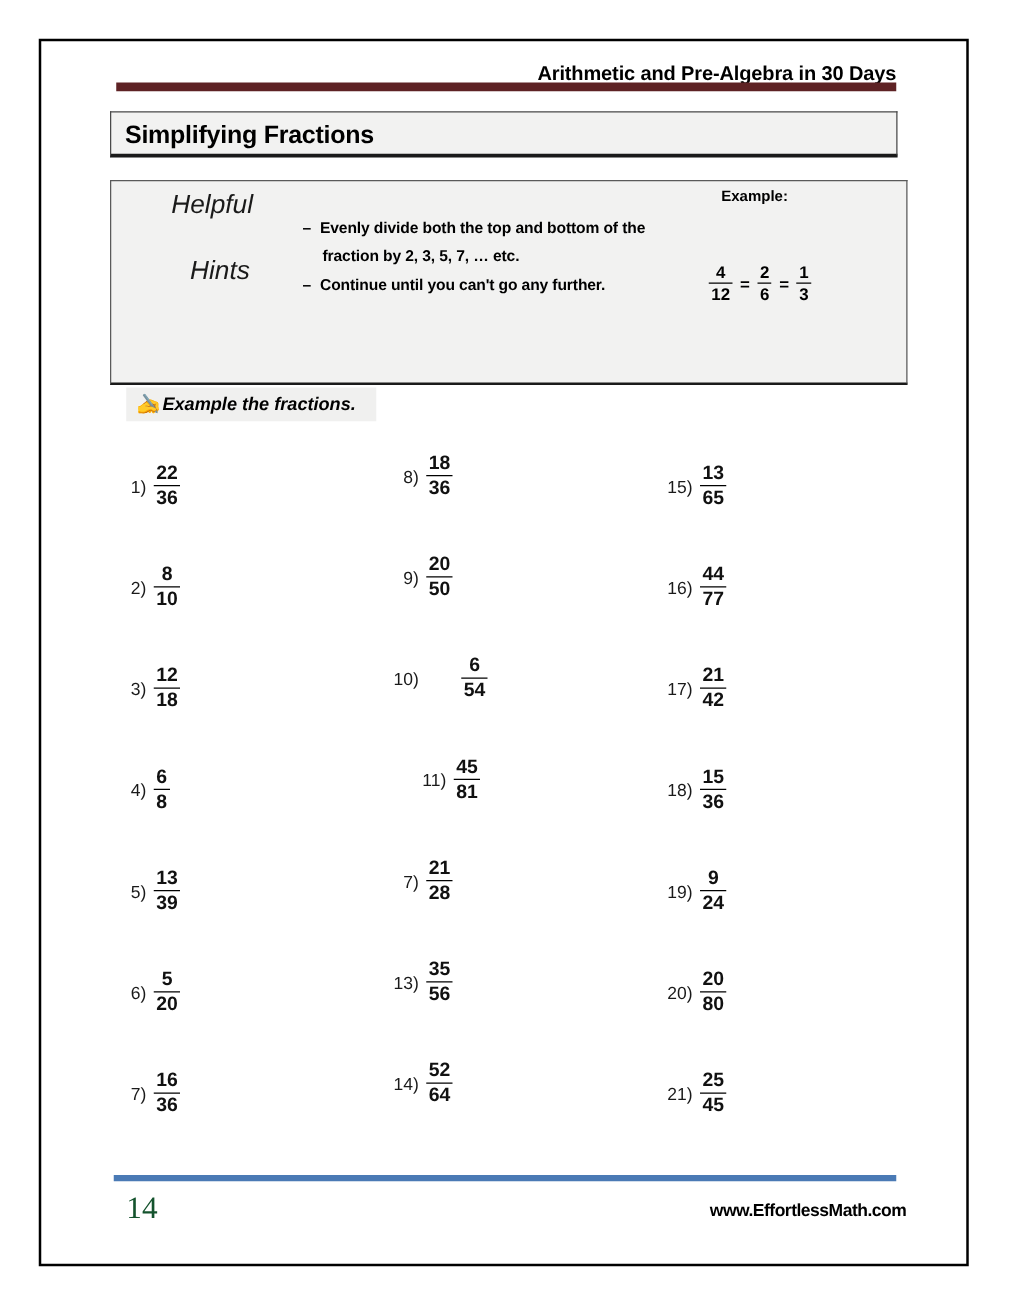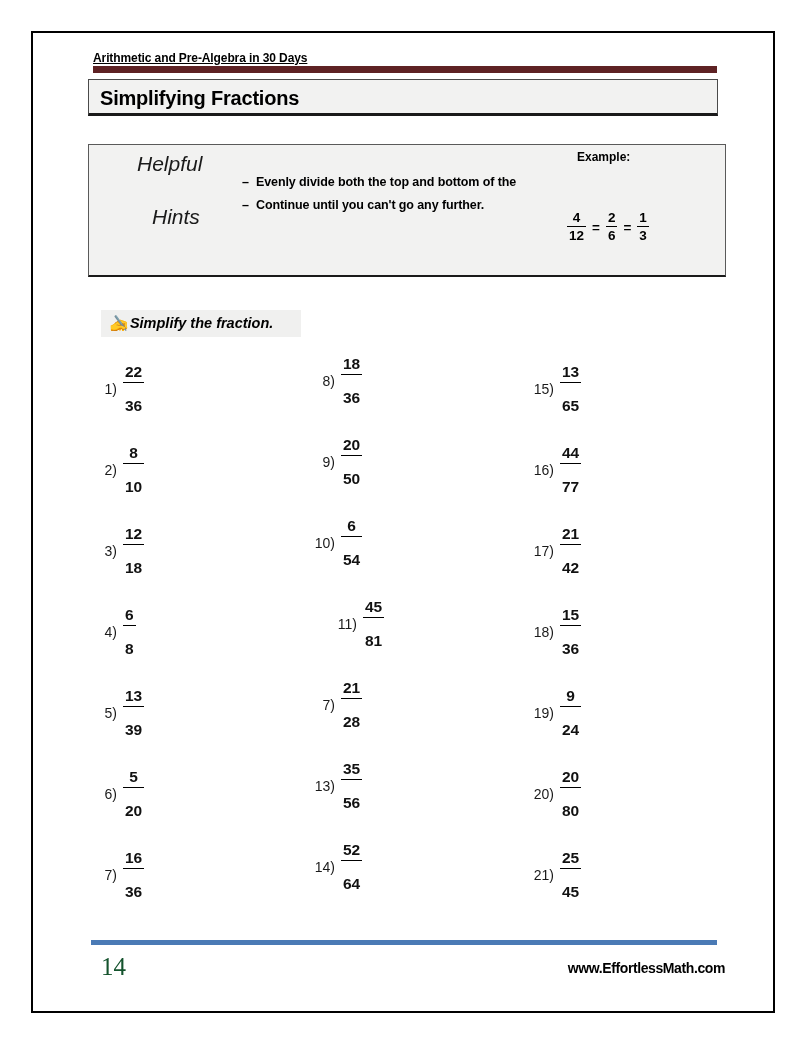--- a/index.html
+++ b/index.html
@@ -27,41 +27,40 @@
     box-sizing: border-box;
     background: #ffffff;
   }
 
   
   .book-title {
     position: absolute;
     left: 60px;
     top: 18px;
     width: 624px;
-    text-align: left;
-    font-size: 12px;
+    text-align: right;
+    font-size: 16px;
     font-weight: bold;
     letter-spacing: -0.1px;
     font-family: "Liberation Sans", sans-serif;
-    text-decoration: underline;
   }
   .header-rule {
     position: absolute;
     left: 60px;
     top: 33px;
     width: 624px;
     height: 7px;
     background: #5e2224;
   }
 
   
   .title-box {
     position: absolute;
     left: 55px;
-    top: 46px;
+    top: 56px;
     width: 630px;
     height: 37px;
     background: #f2f2f1;
     border: 1px solid #4a4a4a;
     border-bottom: 3px solid #1a1a1a;
     box-sizing: border-box;
   }
   .title-box-text {
     position: absolute;
     left: 11px;
@@ -70,21 +69,21 @@
     font-weight: bold;
     letter-spacing: -0.2px;
   }
 
   
   .hints-box {
     position: absolute;
     left: 55px;
     top: 111px;
     width: 638px;
-    height: 133px;
+    height: 164px;
     background: #f2f2f1;
     border: 1px solid #5a5a5a;
     border-bottom: 2px solid #1a1a1a;
     box-sizing: border-box;
   }
   .hints-label {
     position: absolute;
     font-style: italic;
     font-weight: normal;
     font-size: 21px;
@@ -219,21 +218,21 @@
     margin-right: 6px;
     min-width: 24px;
     text-align: right;
   }
   .prob-frac {
     font-size: 15.5px;
     font-weight: bold;
     color: #111;
   }
   .prob-frac .num { padding-bottom: 1px; }
-  .prob-frac .den { padding-top: 15px; }
+  .prob-frac .den { padding-top: 2px; }
 
   
   .footer-rule {
     position: absolute;
     left: 58px;
     top: 907px;
     width: 626px;
     height: 5px;
     background: #4a7ab5;
   }
@@ -268,20 +267,21 @@
   </div>
 
   <div class="hints-box">
     <div class="hints-label one">Helpful</div>
     <div class="hints-label two">Hints</div>
 
     <div class="hint-list">
       <div class="hint-item">
         <span class="dash">–</span>
         <span>Evenly divide both the top and bottom of the</span>
+        <span class="cont">fraction by 2, 3, 5, 7, … etc.</span>
       </div>
       <div class="hint-item">
         <span class="dash">–</span>
         <span>Continue until you can't go any further.</span>
       </div>
     </div>
 
     <div class="example-label">Example:</div>
 
     <div class="example-eq">
@@ -297,21 +297,21 @@
       <span class="eqs">=</span>
       <span class="frac">
         <span class="num">1</span>
         <span class="den">3</span>
       </span>
     </div>
   </div>
 
   <div class="instruction-bar">
     <div class="instruction-text">
-      <span class="pencil-icon">✍</span><span>Simplify the fraction.</span>
+      <span class="pencil-icon">✍</span><span>Example the fractions.</span>
     </div>
   </div>
 
   <div class="problems">
 
     <div class="prob-col c1">
       <div class="problem" style="top:0px;">
         <span class="prob-num">1)</span>
         <span class="frac prob-frac">
           <span class="num">22</span>
@@ -370,21 +370,21 @@
           <span class="den">36</span>
         </span>
       </div>
       <div class="problem" style="top:73px;">
         <span class="prob-num">9)</span>
         <span class="frac prob-frac">
           <span class="num">20</span>
           <span class="den">50</span>
         </span>
       </div>
-      <div class="problem" style="top:154px;">
+      <div class="problem" style="top:154px;gap:28px;">
         <span class="prob-num">10)</span>
         <span class="frac prob-frac">
           <span class="num">6</span>
           <span class="den">54</span>
         </span>
       </div>
       <div class="problem" style="top:235px;margin-left:22px;">
         <span class="prob-num">11)</span>
         <span class="frac prob-frac">
           <span class="num">45</span>

